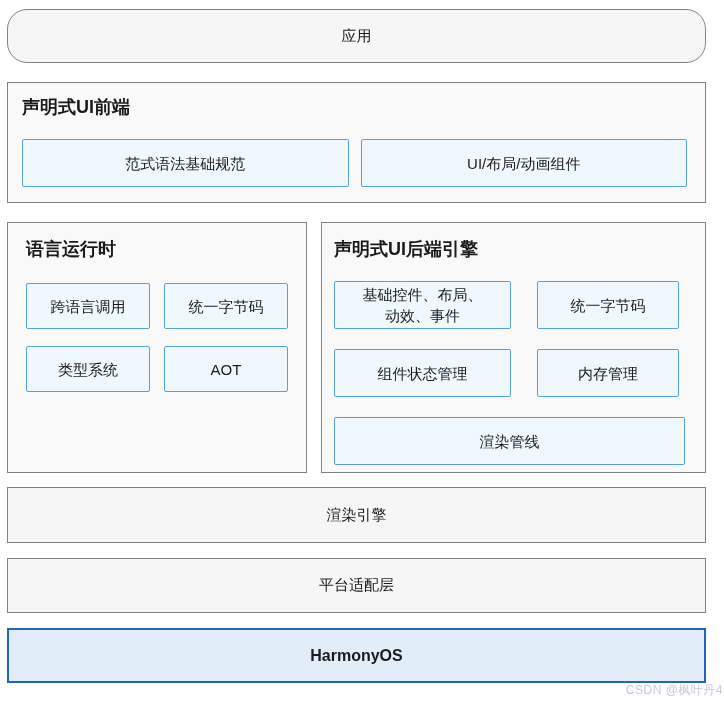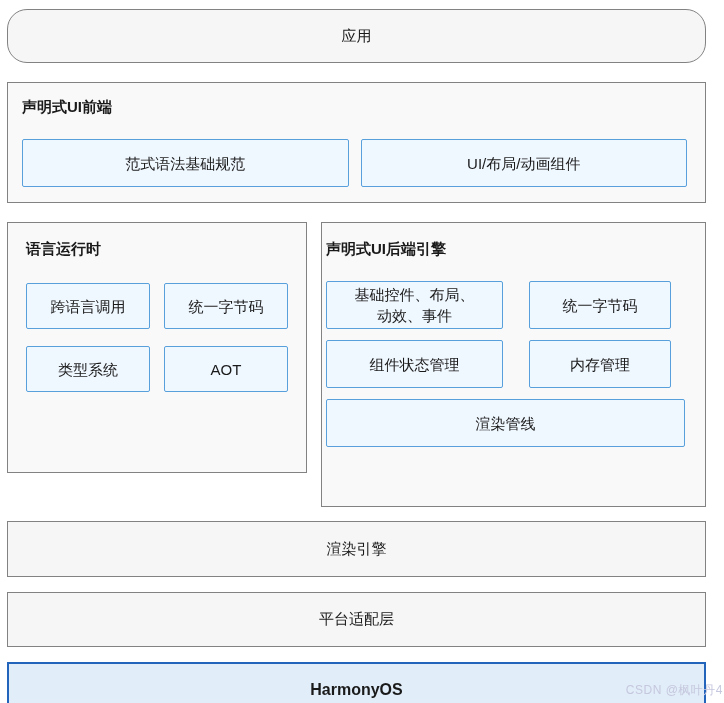--- a/index.html
+++ b/index.html
@@ -30,21 +30,21 @@
     display: flex;
     align-items: center;
     justify-content: center;
     font-size: 15px;
     color: var(--text-color, #1a1a1a);
   }
   .group {
     background: var(--group-fill, #f9f9f9);
   }
   .group-label {
-    font-size: 15px;
+    font-size: 18px;
     font-weight: bold;
     color: var(--text-color, #1a1a1a);
     line-height: 20px;
   }
   .chip {
     box-sizing: border-box;
     border: 1.5px solid var(--chip-border, #58a0dc);
     background: var(--chip-fill, #eff7ff);
     border-radius: 2px;
     display: flex;
@@ -100,27 +100,27 @@
   .runtime-grid .chip {
     width: 125px;
     height: 46px;
   }
   .runtime-grid .chip.full {
     width: 100%;
   }
 
   .backend-group {
     width: 385px;
-    height: 285px;
-    padding: 16px 20px 0 4px;
+    height: 251px;
+    padding: 16px 20px 0 12px;
   }
   .backend-grid {
     display: flex;
     flex-direction: column;
-    gap: 11px;
+    gap: 20px;
     margin-top: 22px;
   }
   .backend-grid .grid-row {
     display: flex;
     gap: 26px;
   }
   .backend-grid .chip.wide { width: 177px; height: 48px; }
   .backend-grid .chip.narrow { width: 142px; height: 48px; }
   .backend-grid .chip.full { width: 100%; height: 48px; }
 

